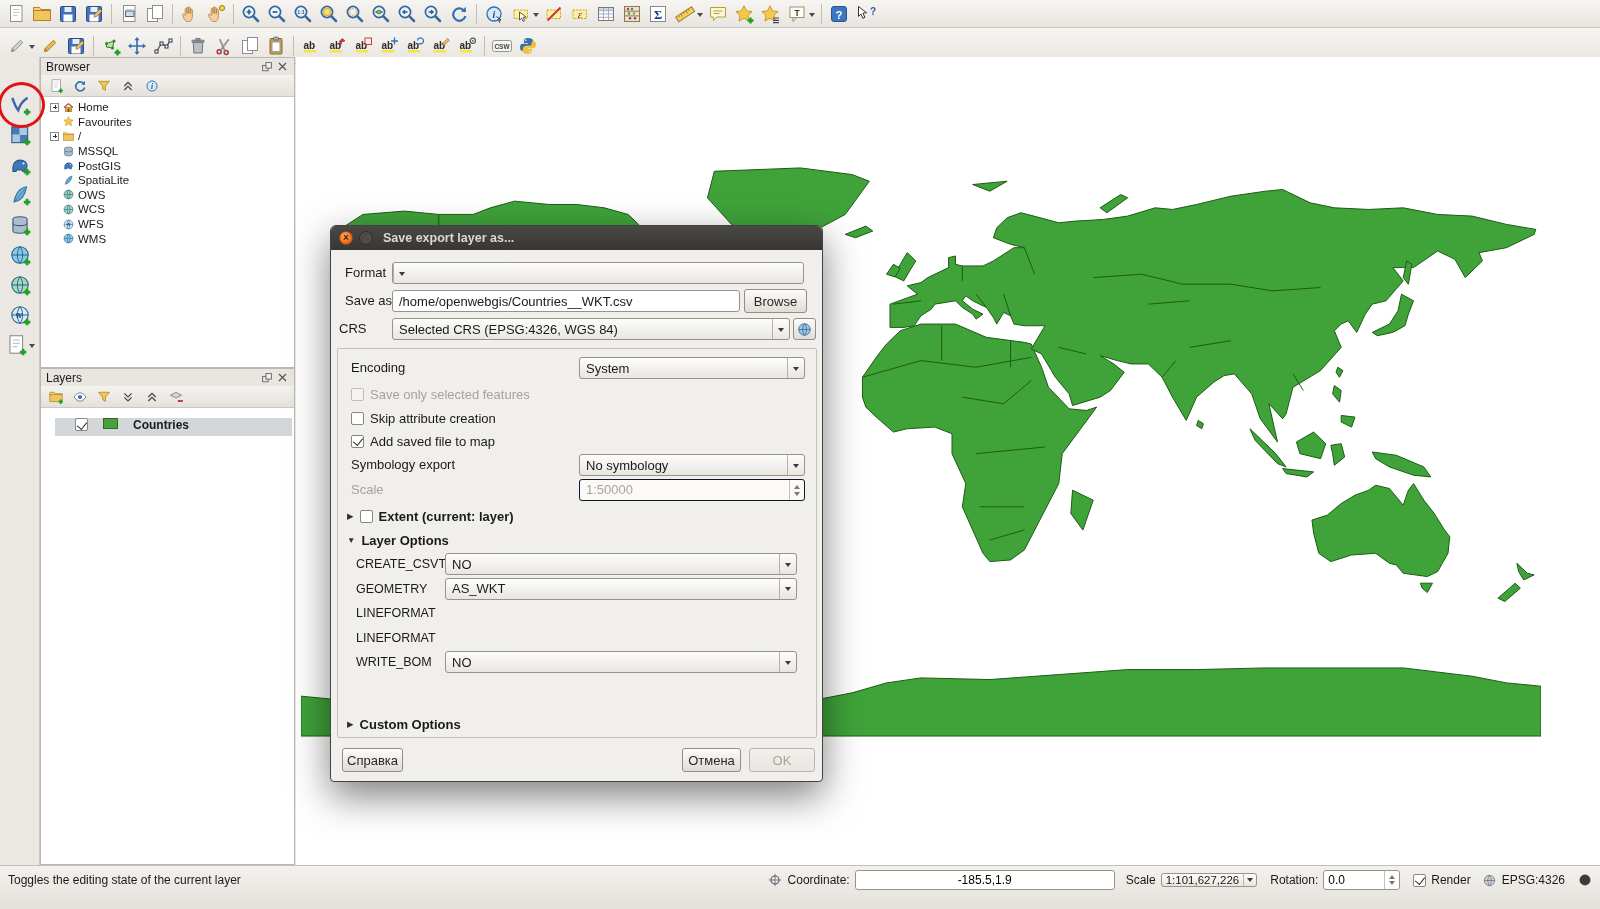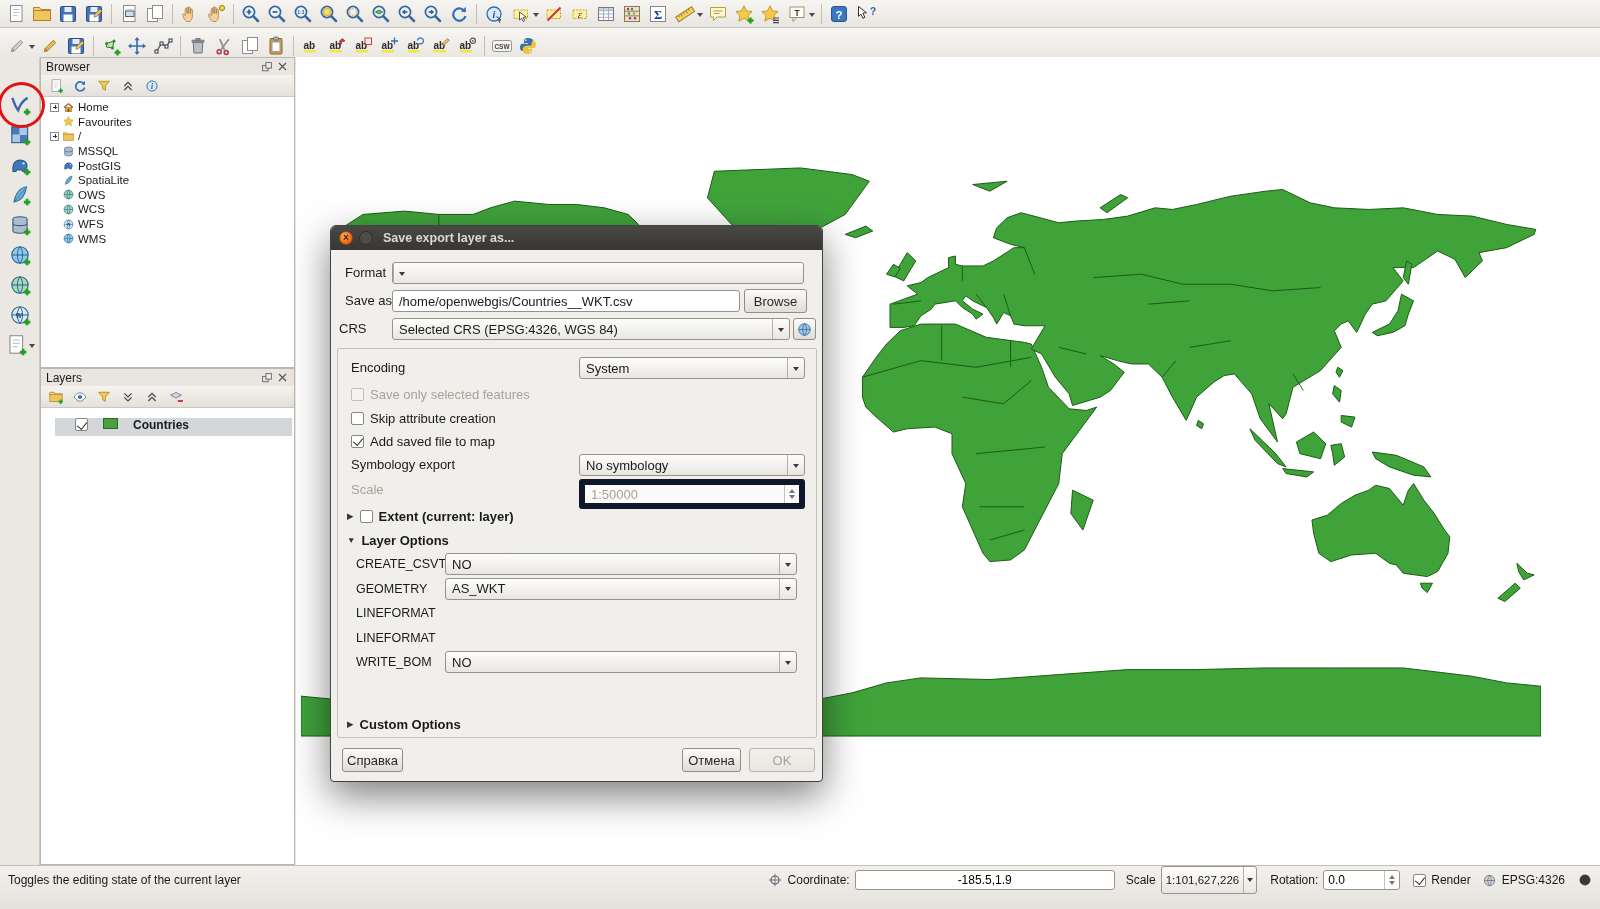--- a/index.html
+++ b/index.html
@@ -62,32 +62,32 @@
   .combo .ct{flex:1;padding:0 6px;white-space:nowrap;overflow:hidden}
   .combo .ca{width:17px;align-self:stretch;border-left:1px solid #b5b0a8;display:flex;align-items:center;justify-content:center}
   .combo .ca::after{content:"";width:0;height:0;border:3.5px solid transparent;border-top:4.5px solid #3a3a3a;margin-top:4px}
   .tinput{position:absolute;height:22px;background:#fff;border:1px solid #97928a;border-radius:3px;padding:0 6px;font:inherit;color:#1a1a1a}
   .btn{position:absolute;height:24px;background:linear-gradient(#fdfcfb,#e0dcd6);border:1px solid #928d85;border-radius:3px;font:inherit;display:flex;align-items:center;justify-content:center;color:#2c2823}
   .btn.disabled{color:#a8a29a;background:linear-gradient(#f2f0ed,#e9e6e1);border-color:#b8b3ab}
   .frame{position:absolute;left:6px;top:122px;width:480px;height:390px;border:1px solid #c5c1ba;border-radius:2px}
   .cbrow{position:absolute;display:flex;align-items:center;gap:6px;height:16px;white-space:nowrap}
   .sect{position:absolute;display:flex;align-items:center;font-weight:bold;gap:6px;height:18px;white-space:nowrap}
   .sect-tri{font-size:8.5px;position:relative;top:-0.5px;color:#333}
-  .dspin{position:absolute;height:30px;border:6px solid #0f172a;border-radius:3px;background:#fbfaf8;display:flex}
+  .dspin{position:absolute;height:22px;border:1px solid #0f172a;border-radius:3px;background:#fbfaf8;display:flex}
   .dspin .sv{flex:1;padding:0 6px;line-height:20px;color:#a8a29a}
   .spincol{width:15px;border-left:1px solid #c5c1ba;display:flex;flex-direction:column}
   .spincol span{flex:1;display:flex;align-items:center;justify-content:center}
   .tri-up{width:0;height:0;border:3px solid transparent;border-bottom:4px solid #777}
   .tri-dn{width:0;height:0;border:3px solid transparent;border-top:4px solid #777}
 
   
   #statusbar{position:absolute;left:0;right:0;bottom:0;height:44px;background:linear-gradient(#f3f1ed,#e4e1db);border-top:1px solid #c3bfb8;font-size:12px;z-index:30}
   #sb-inner{display:flex;align-items:center;height:28px;padding:0 8px;gap:5px;white-space:nowrap}
   .sb-input{height:20px;background:#fff;border:1px solid #98938b;border-radius:3px;font:inherit}
-  .sb-combo{height:28px;background:linear-gradient(#fdfdfc,#e9e6e1);border:1px solid #98938b;border-radius:3px;display:flex;align-items:center;font-size:11.5px}
+  .sb-combo{height:14px;background:linear-gradient(#fdfdfc,#e9e6e1);border:1px solid #98938b;border-radius:3px;display:flex;align-items:center;font-size:11.5px}
   .sb-combo .ct{padding:0 4px}
   .sb-combo .ca{width:13px;align-self:stretch;display:flex;align-items:center;justify-content:center;border-left:1px solid #b5b0a8}
   .sb-combo .ca::after{content:"";width:0;height:0;border:3px solid transparent;border-top:4px solid #3a3a3a;margin-top:3px}
   .spinbox{height:20px;background:#fff;border:1px solid #98938b;border-radius:3px;display:flex}
   .spinbox input{border:0;outline:0;font:inherit;width:60px;padding:0 4px;background:transparent}
 </style>
 </head>
 <body>
 
 <div id="app">

